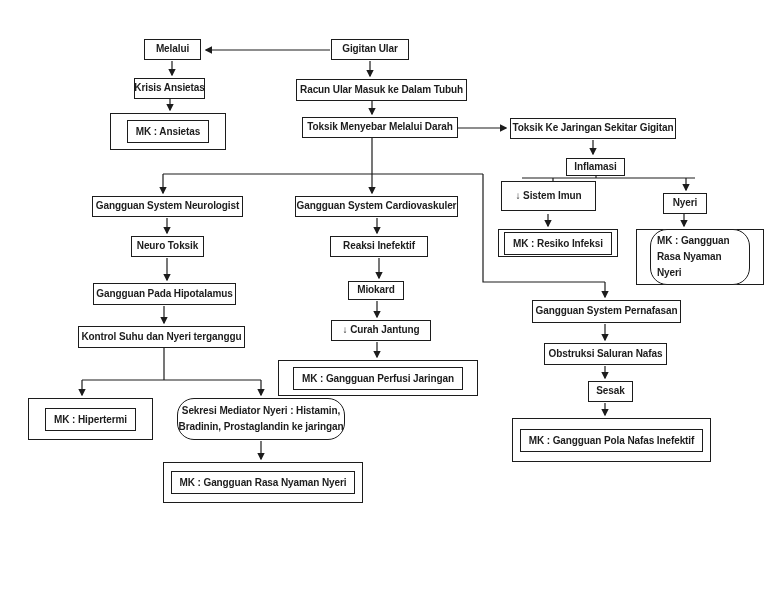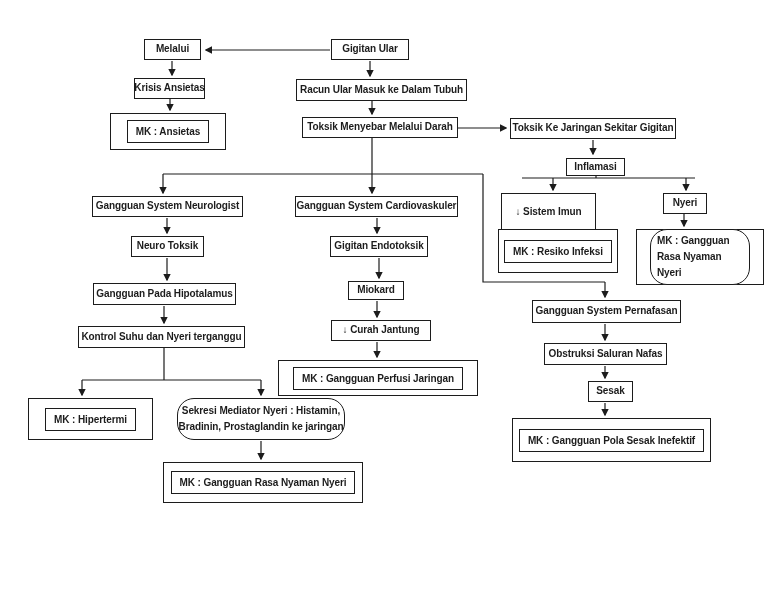--- a/index.html
+++ b/index.html
@@ -139,23 +139,23 @@
   <div class="node" style="left:134px;top:78px;width:71px;height:21px">Krisis Ansietas</div>
   <div class="mk" style="left:110px;top:113px;width:116px;height:37px">
     <div class="mk-inner">MK : Ansietas</div>
   </div>
 
   <div class="node" style="left:296px;top:79px;width:171px;height:22px">Racun Ular Masuk ke Dalam Tubuh</div>
   <div class="node" style="left:302px;top:117px;width:156px;height:21px">Toksik Menyebar Melalui Darah</div>
   <div class="node" style="left:510px;top:118px;width:166px;height:21px">Toksik Ke Jaringan Sekitar Gigitan</div>
 
   <div class="node" style="left:566px;top:158px;width:59px;height:18px">Inflamasi</div>
-  <div class="node" style="left:501px;top:193px;width:95px;height:38px">↓ Sistem Imun</div>
+  <div class="node" style="left:501px;top:181px;width:95px;height:30px">↓ Sistem Imun</div>
   <div class="node" style="left:663px;top:193px;width:44px;height:21px">Nyeri</div>
-  <div class="mk" style="left:498px;top:229px;width:120px;height:44px">
+  <div class="mk" style="left:498px;top:229px;width:120px;height:28px">
     <div class="mk-inner">MK : Resiko Infeksi</div>
   </div>
   <div class="mk" style="left:636px;top:229px;width:128px;height:56px">
     <div class="mk-inner wrap left-text" style="width:100px;padding:3px 6px">MK : Gangguan
 Rasa Nyaman Nyeri</div>
   </div>
 
   <div class="node" style="left:92px;top:196px;width:151px;height:21px">Gangguan System Neurologist</div>
   <div class="node" style="left:131px;top:236px;width:73px;height:21px">Neuro Toksik</div>
   <div class="node" style="left:93px;top:283px;width:143px;height:22px">Gangguan Pada Hipotalamus</div>
@@ -163,27 +163,27 @@
   <div class="mk" style="left:28px;top:398px;width:125px;height:42px">
     <div class="mk-inner">MK : Hipertermi</div>
   </div>
   <div class="node wrap" style="left:177px;top:398px;width:168px;height:42px">Sekresi Mediator Nyeri : Histamin,
 Bradinin, Prostaglandin ke jaringan</div>
   <div class="mk" style="left:163px;top:462px;width:200px;height:41px">
     <div class="mk-inner">MK : Gangguan Rasa Nyaman Nyeri</div>
   </div>
 
   <div class="node" style="left:295px;top:196px;width:163px;height:21px">Gangguan System Cardiovaskuler</div>
-  <div class="node" style="left:330px;top:236px;width:98px;height:21px">Gigitan Endotoksik</div>
+  <div class="node" style="left:330px;top:236px;width:98px;height:21px">Reaksi Inefektif</div>
   <div class="node" style="left:348px;top:281px;width:56px;height:19px">Miokard</div>
   <div class="node" style="left:331px;top:320px;width:100px;height:21px">↓  Curah Jantung</div>
   <div class="mk" style="left:278px;top:360px;width:200px;height:36px">
     <div class="mk-inner">MK : Gangguan Perfusi Jaringan</div>
   </div>
 
   <div class="node" style="left:532px;top:300px;width:149px;height:23px">Gangguan System Pernafasan</div>
   <div class="node" style="left:544px;top:343px;width:123px;height:22px">Obstruksi Saluran Nafas</div>
   <div class="node" style="left:588px;top:381px;width:45px;height:21px">Sesak</div>
   <div class="mk" style="left:512px;top:418px;width:199px;height:44px">
-    <div class="mk-inner">MK : Gangguan Pola Sesak Inefektif</div>
+    <div class="mk-inner">MK : Gangguan Pola Nafas Inefektif</div>
   </div>
 
 </div>
 
 </body></html>

